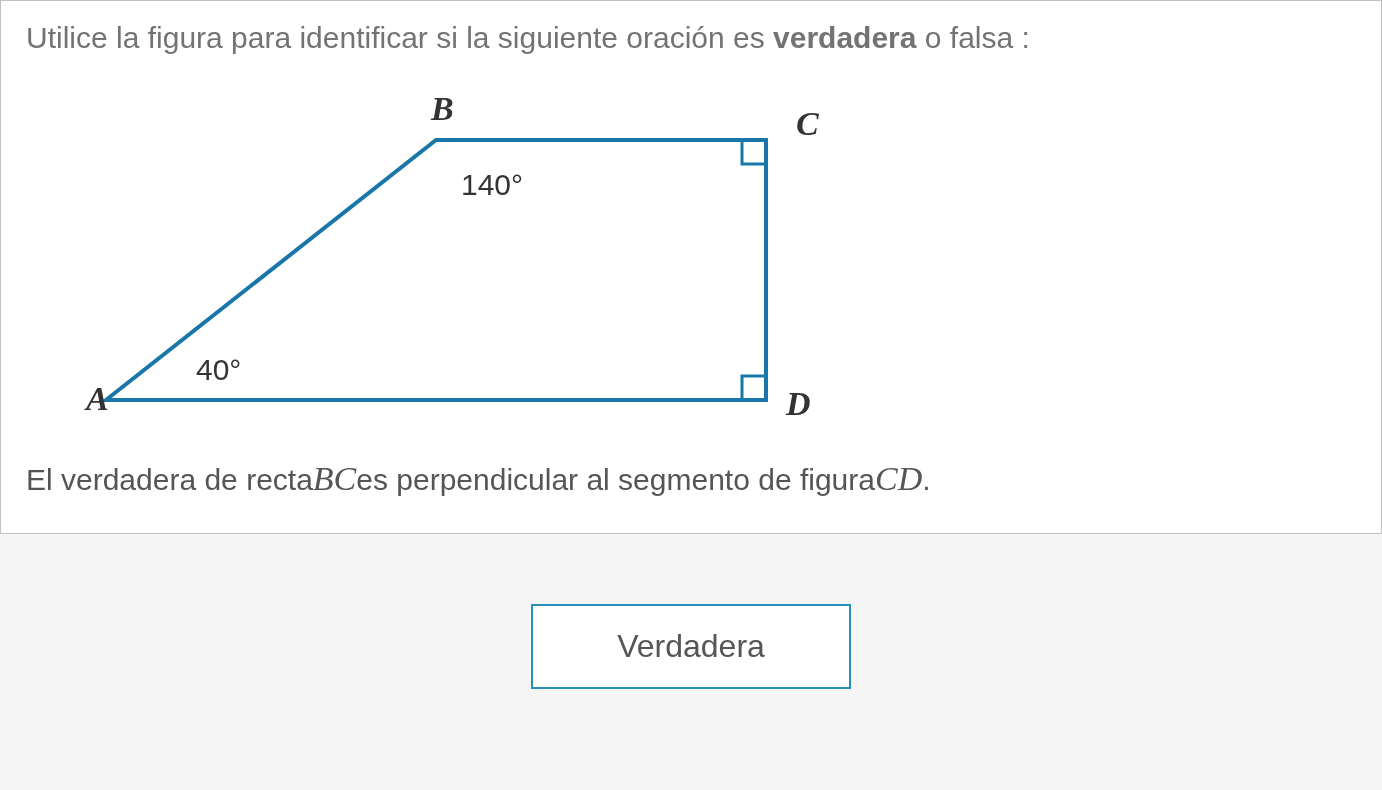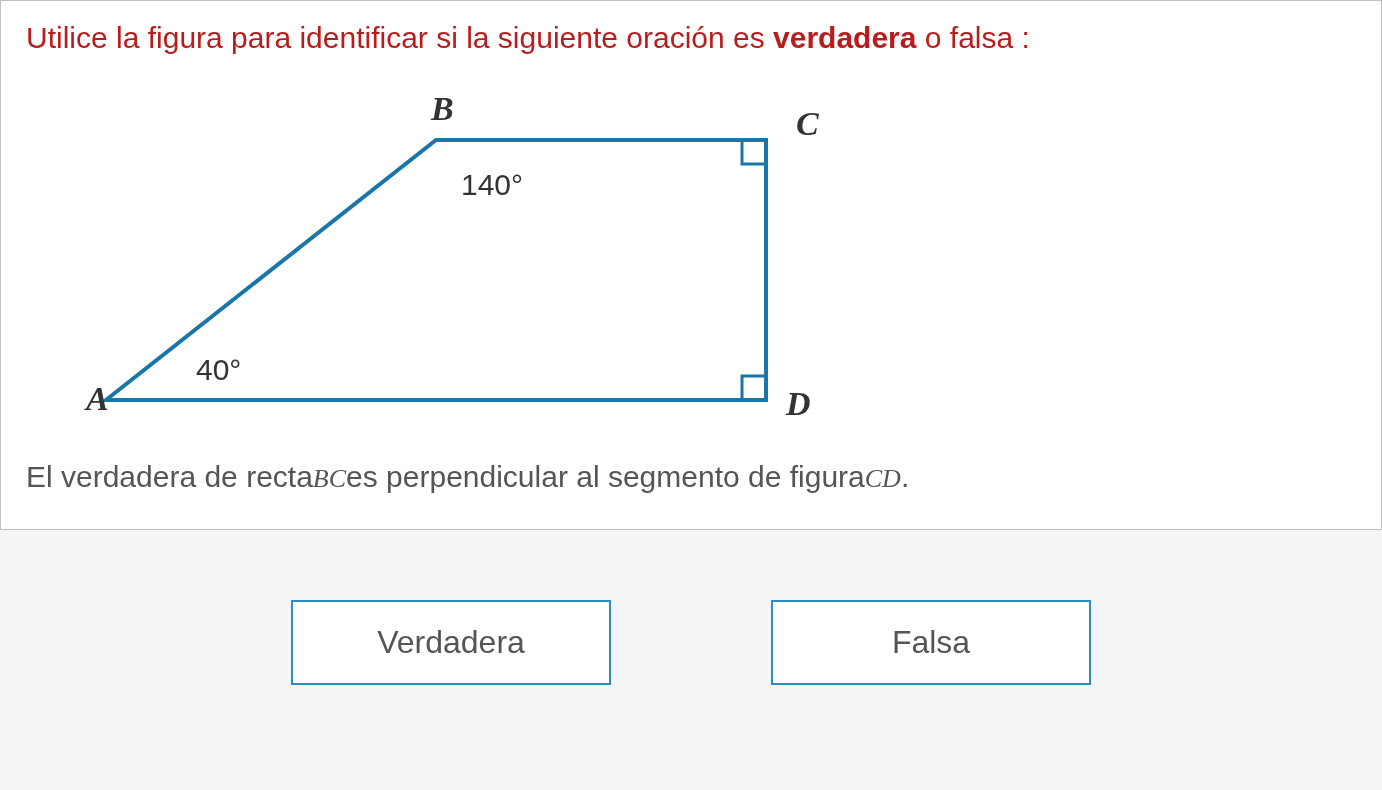--- a/index.html
+++ b/index.html
@@ -22,21 +22,21 @@
       width: 100%;
       background: #ffffff;
       border: 1px solid #c0c0c0;
       padding: 20px 25px 35px 25px;
       position: relative;
       overflow: hidden;
     }
     
     .question-text {
       font-size: 30px;
-      color: #b91c1c;
+      color: #737373;
       margin-bottom: 25px;
       font-weight: 400;
     }
     
     .question-text .bold {
       font-weight: 700;
     }
     
     .figure-container {
       position: relative;
@@ -53,21 +53,21 @@
     
     .statement {
       font-size: 30px;
       color: #555555;
       font-weight: 400;
     }
     
     .statement .italic-math {
       font-style: italic;
       font-family: 'Times New Roman', serif;
-      font-size: 26px;
+      font-size: 34px;
     }
     
     .buttons-row {
       display: flex;
       justify-content: center;
       gap: 160px;
       margin-top: 70px;
       width: 100%;
     }
     
@@ -123,14 +123,13 @@
     </svg>
   </div>
 
   <div class="statement">
     <span>El verdadera de recta</span><span class="italic-math">BC</span><span>es perpendicular al segmento de figura</span><span class="italic-math">CD</span><span>.</span>
   </div>
 </div>
 
 <div class="buttons-row">
   <button class="answer-button">Verdadera</button>
-  <button class="answer-button">Falsa</button>
 </div>
 
 </body></html>

